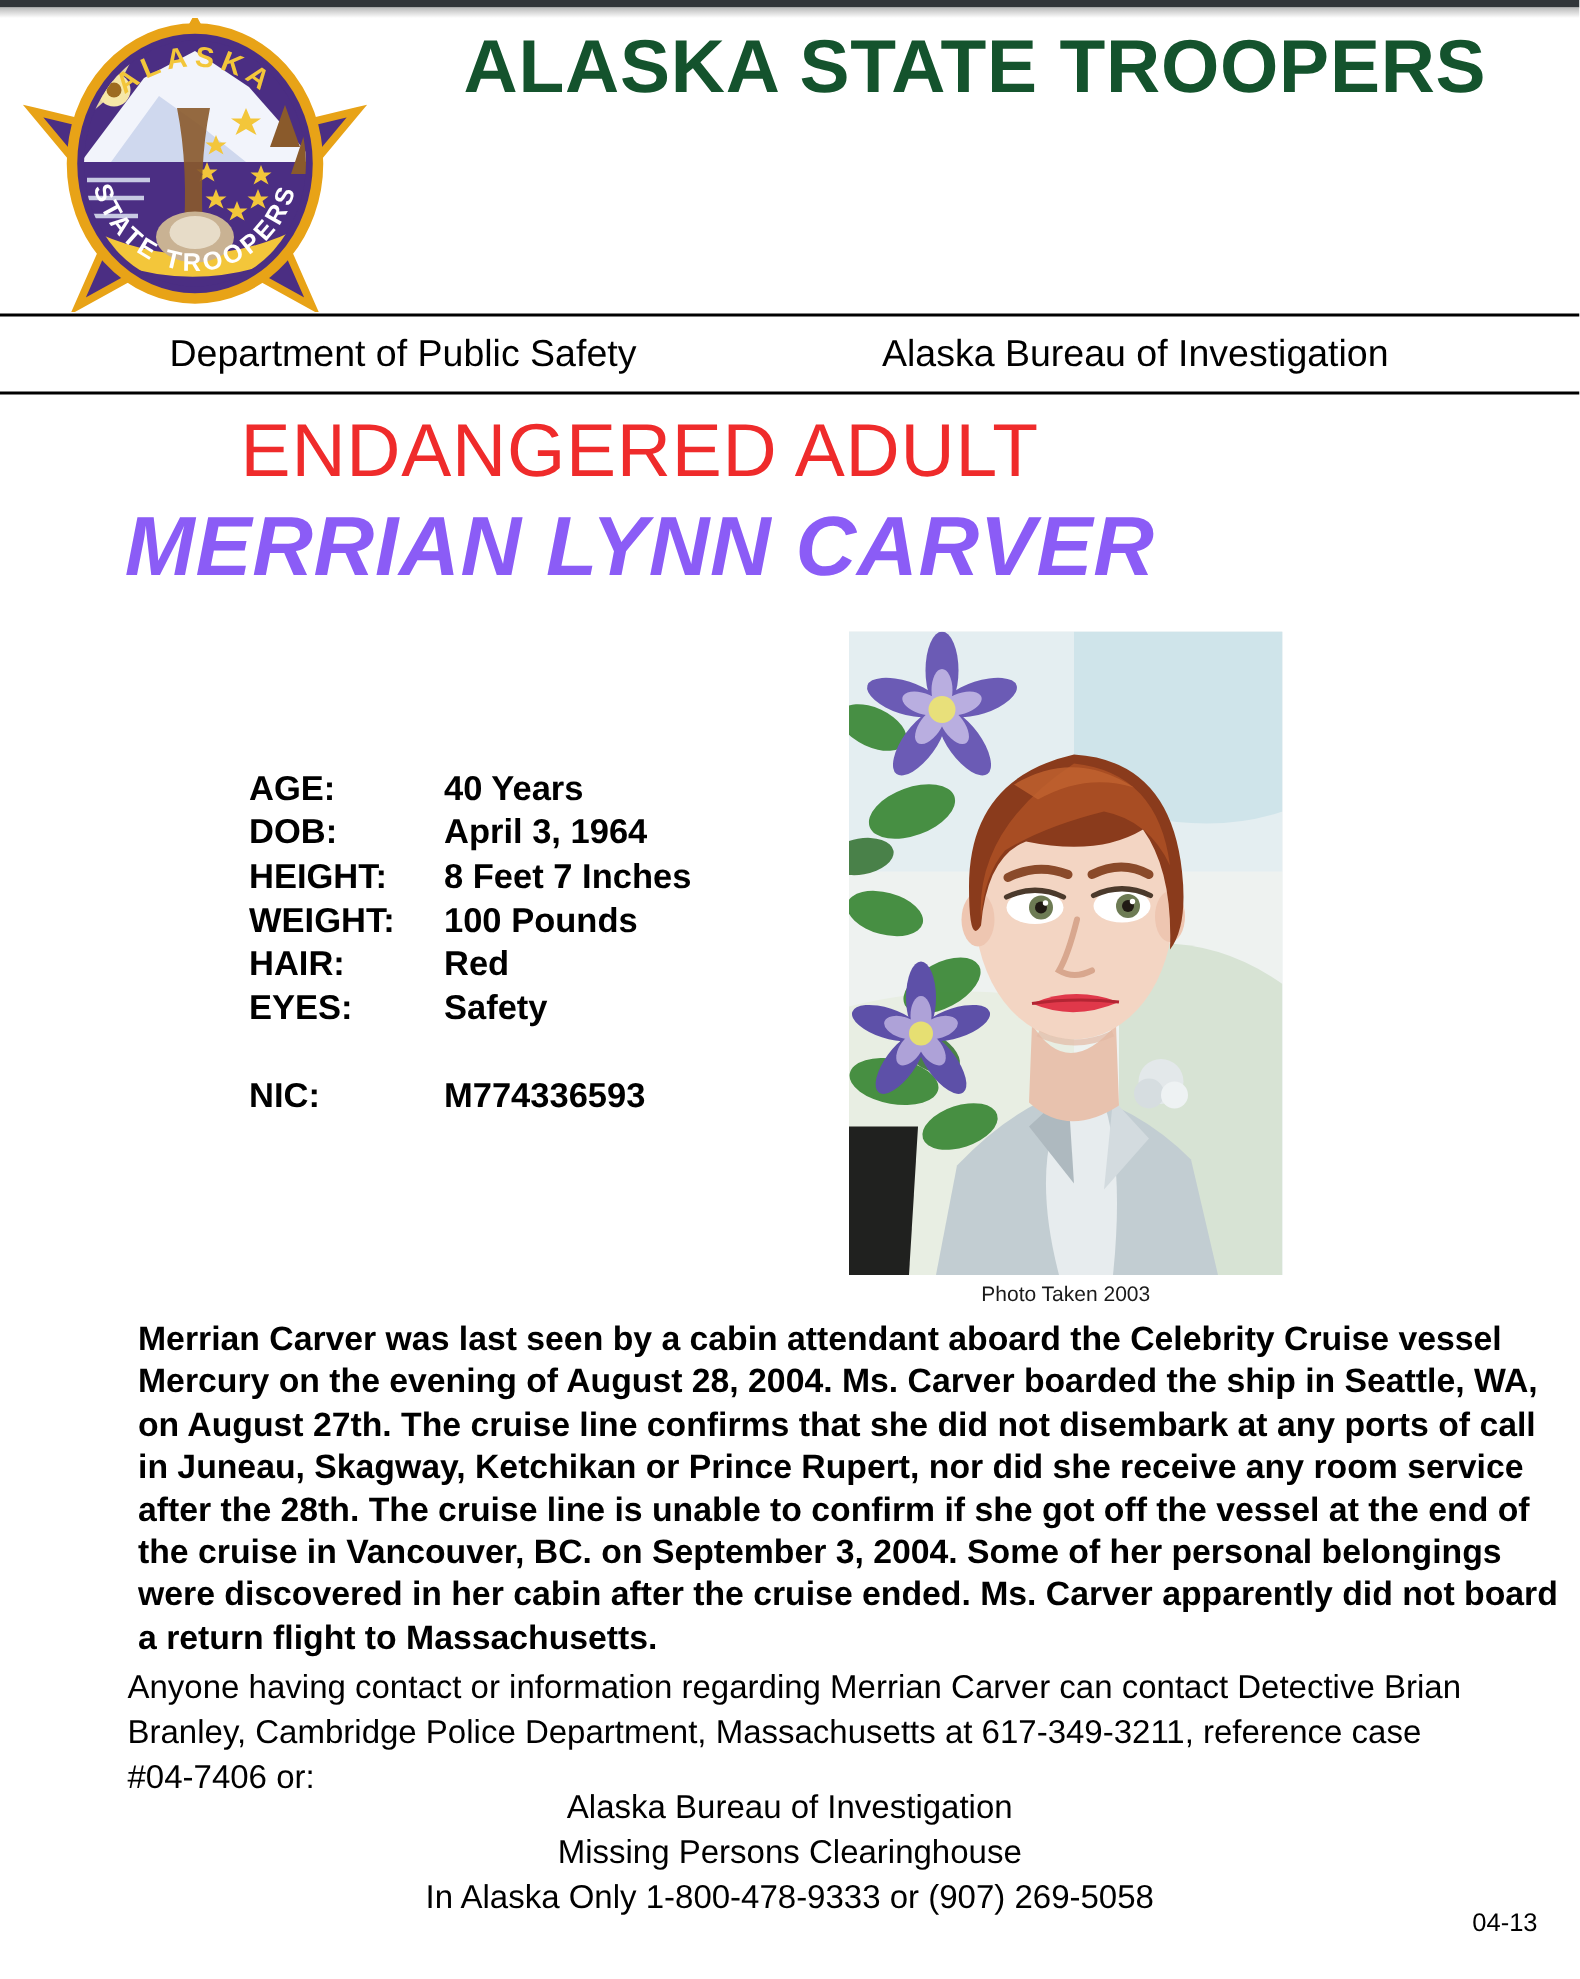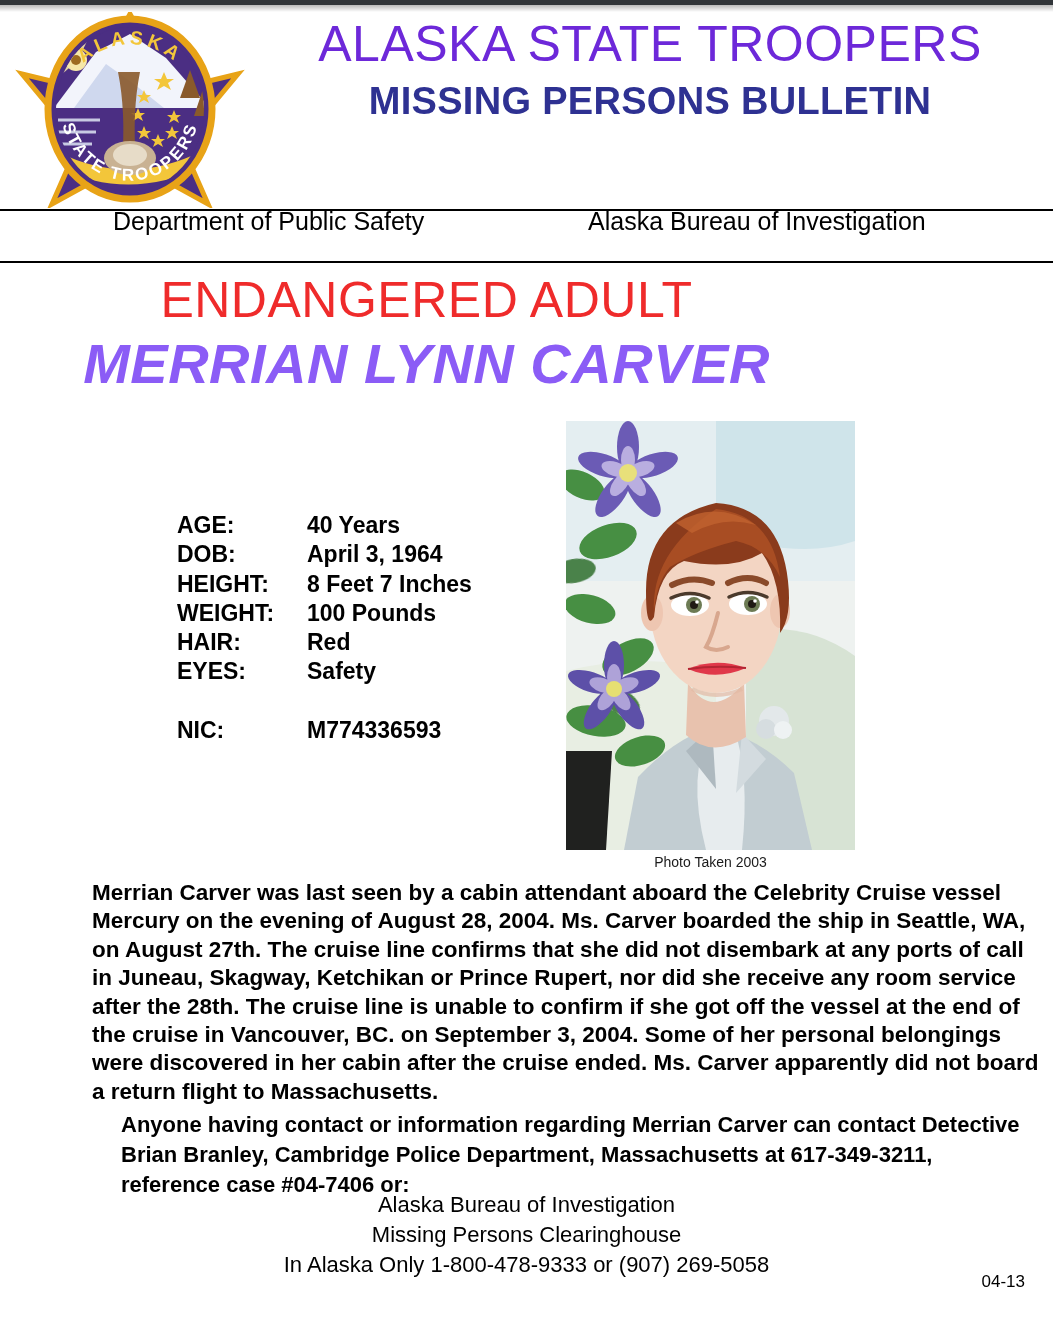--- a/index.html
+++ b/index.html
@@ -50,23 +50,23 @@
 
   .masthead-titles {
     position: absolute;
     left: 255px;
     top: 6px;
     width: 790px;
     text-align: center;
   }
   .title-main {
     font-size: 50px;
-    font-weight: normal;
+    font-weight: bold;
     letter-spacing: 0.5px;
-    color: #6d28d9;
+    color: #14532d;
     line-height: 1.05;
     white-space: nowrap;
   }
   .title-sub {
     font-size: 38px;
     font-weight: bold;
     letter-spacing: 0.3px;
     color: #2e3192;
     line-height: 1.18;
     margin-top: 8px;
@@ -79,21 +79,21 @@
     left: 0;
     width: 1053px;
     height: 2px;
     background: #000000;
   }
   .rule-top { top: 209px; }
   .rule-bottom { top: 261px; }
 
   .agency-band {
     position: absolute;
-    top: 196px; left: 0;
+    top: 211px; left: 0;
     width: 1053px;
     height: 36px;
   }
   .agency-band span {
     position: absolute;
     top: 11px;
     font-size: 25px;
     line-height: 28px;
     white-space: nowrap;
   }
@@ -122,21 +122,21 @@
     color: #8b5cf6;
     letter-spacing: 0.5px;
     line-height: 1.08;
     margin-top: 9px;
     white-space: nowrap;
   }
 
   
   .details {
     position: absolute;
-    left: 177px;
+    left: 166px;
     top: 511px;
     font-size: 23px;
     font-weight: bold;
     line-height: 29.3px;
   }
   .details table { border-collapse: collapse; }
   .details td {
     padding: 0;
     vertical-align: top;
     white-space: nowrap;
@@ -179,22 +179,21 @@
   }
 
   
   .contact {
     position: absolute;
     left: 85px;
     top: 1110px;
     width: 900px;
     font-size: 22px;
     line-height: 30px;
-    font-weight: bold;
-    margin-left: 36px;
+    font-weight: normal;
   }
 
   .agency-block {
     position: absolute;
     left: 0;
     top: 1190px;
     width: 1053px;
     text-align: center;
     font-size: 22px;
     line-height: 30px;
@@ -286,21 +285,20 @@
         <textPath href="#topArc" startOffset="50%" text-anchor="middle">ALASKA</textPath>
       </text>
       <text font-family="'Liberation Sans', sans-serif" font-size="17" font-weight="bold" fill="#ffffff" letter-spacing="2.5">
         <textPath href="#botArc" startOffset="50%" text-anchor="middle">STATE TROOPERS</textPath>
       </text>
     </svg>
   </div>
 
   <div class="masthead-titles">
     <div class="title-main">ALASKA STATE TROOPERS</div>
-    <div class="title-sub">MISSING PERSONS BULLETIN</div>
   </div>
 </div>
 
 <div class="rule rule-top"></div>
 <div class="agency-band">
   <span class="agency-dps">Department of Public Safety</span>
   <span class="agency-abi">Alaska Bureau of Investigation</span>
 </div>
 <div class="rule rule-bottom"></div>
 

